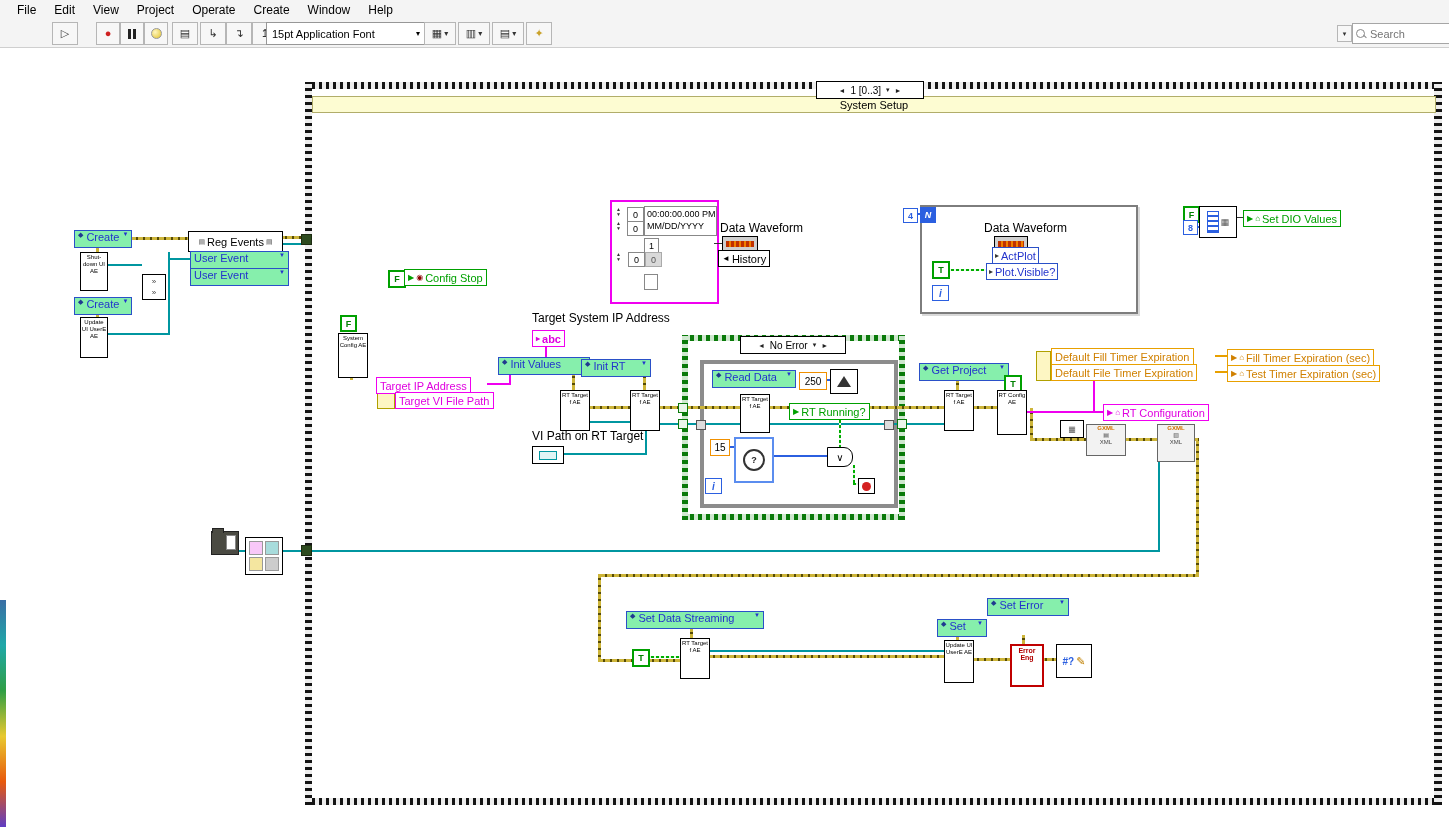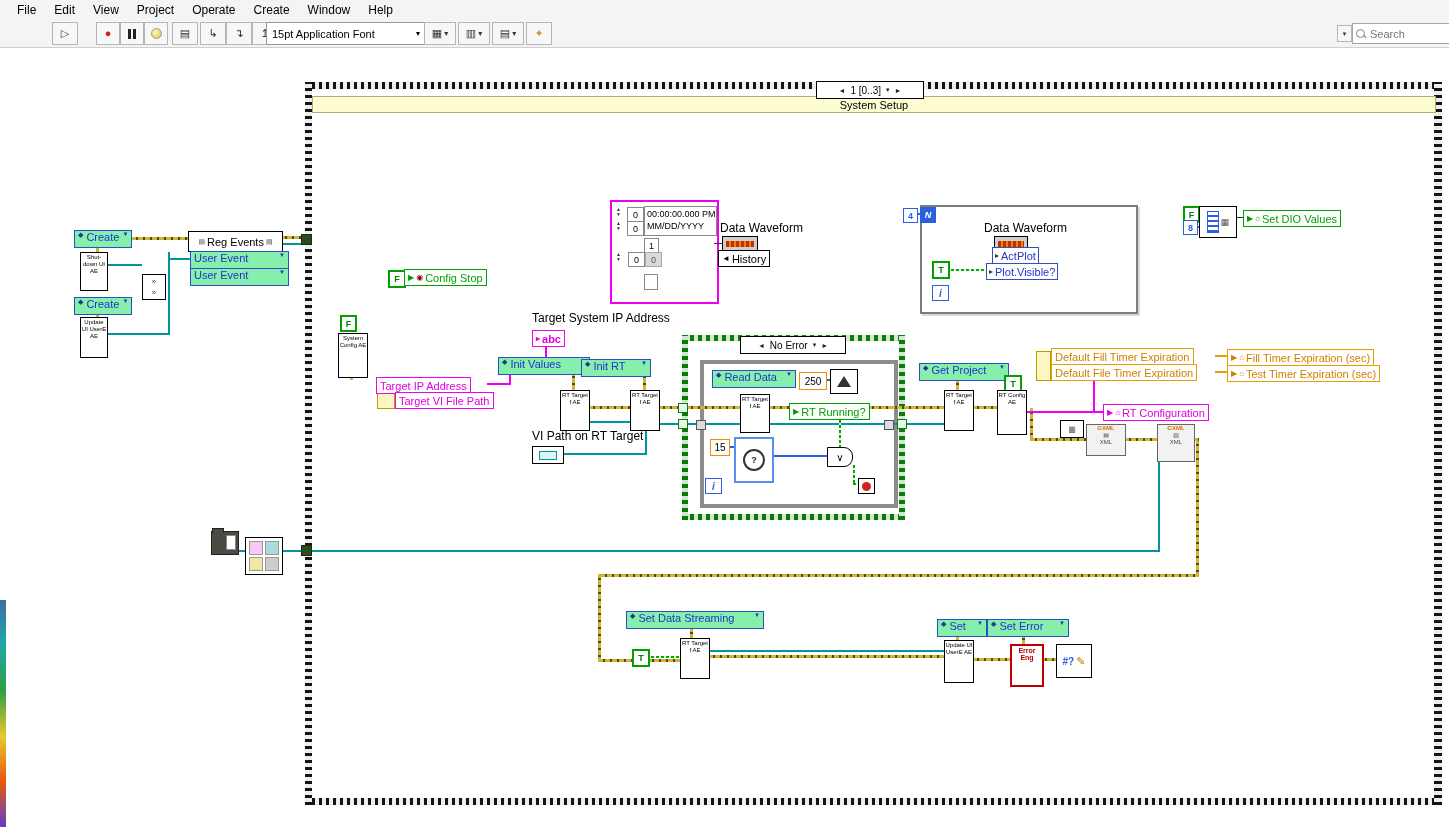--- a/index.html
+++ b/index.html
@@ -479,21 +479,21 @@
     <span>Set Data Streaming</span>
     <span class="dm">▼</span>
   </div>
 <div class="bool" style="left:632px;top:649px;width:14px;height:14px">T</div>
 <div class="ae" style="left:680px;top:638px;width:28px;height:38px">RT Target f AE</div>
 <div class="dd" style="left:937px;top:619px;width:42px">
     <span class="dia">◆</span>
     <span>Set</span>
     <span class="dm">▼</span>
   </div>
-<div class="dd" style="left:987px;top:619px;width:74px">
+<div class="dd" style="left:987px;top:598px;width:74px">
     <span class="dia">◆</span>
     <span>Set Error</span>
     <span class="dm">▼</span>
   </div>
 <div class="ae" style="left:944px;top:640px;width:28px;height:40px">Update UI UserE AE</div>
 <div class="ae red" style="left:1010px;top:644px;width:30px;height:38px">Error Eng</div>
 <div class="box" style="left:1056px;top:644px;width:34px;height:32px">
   <span style="color:#2b5fe0;font-weight:bold;font-size:10px">#?</span>
   <span class="glyph" style="color:#c08000;font-size:11px">✎</span>
 </div>

